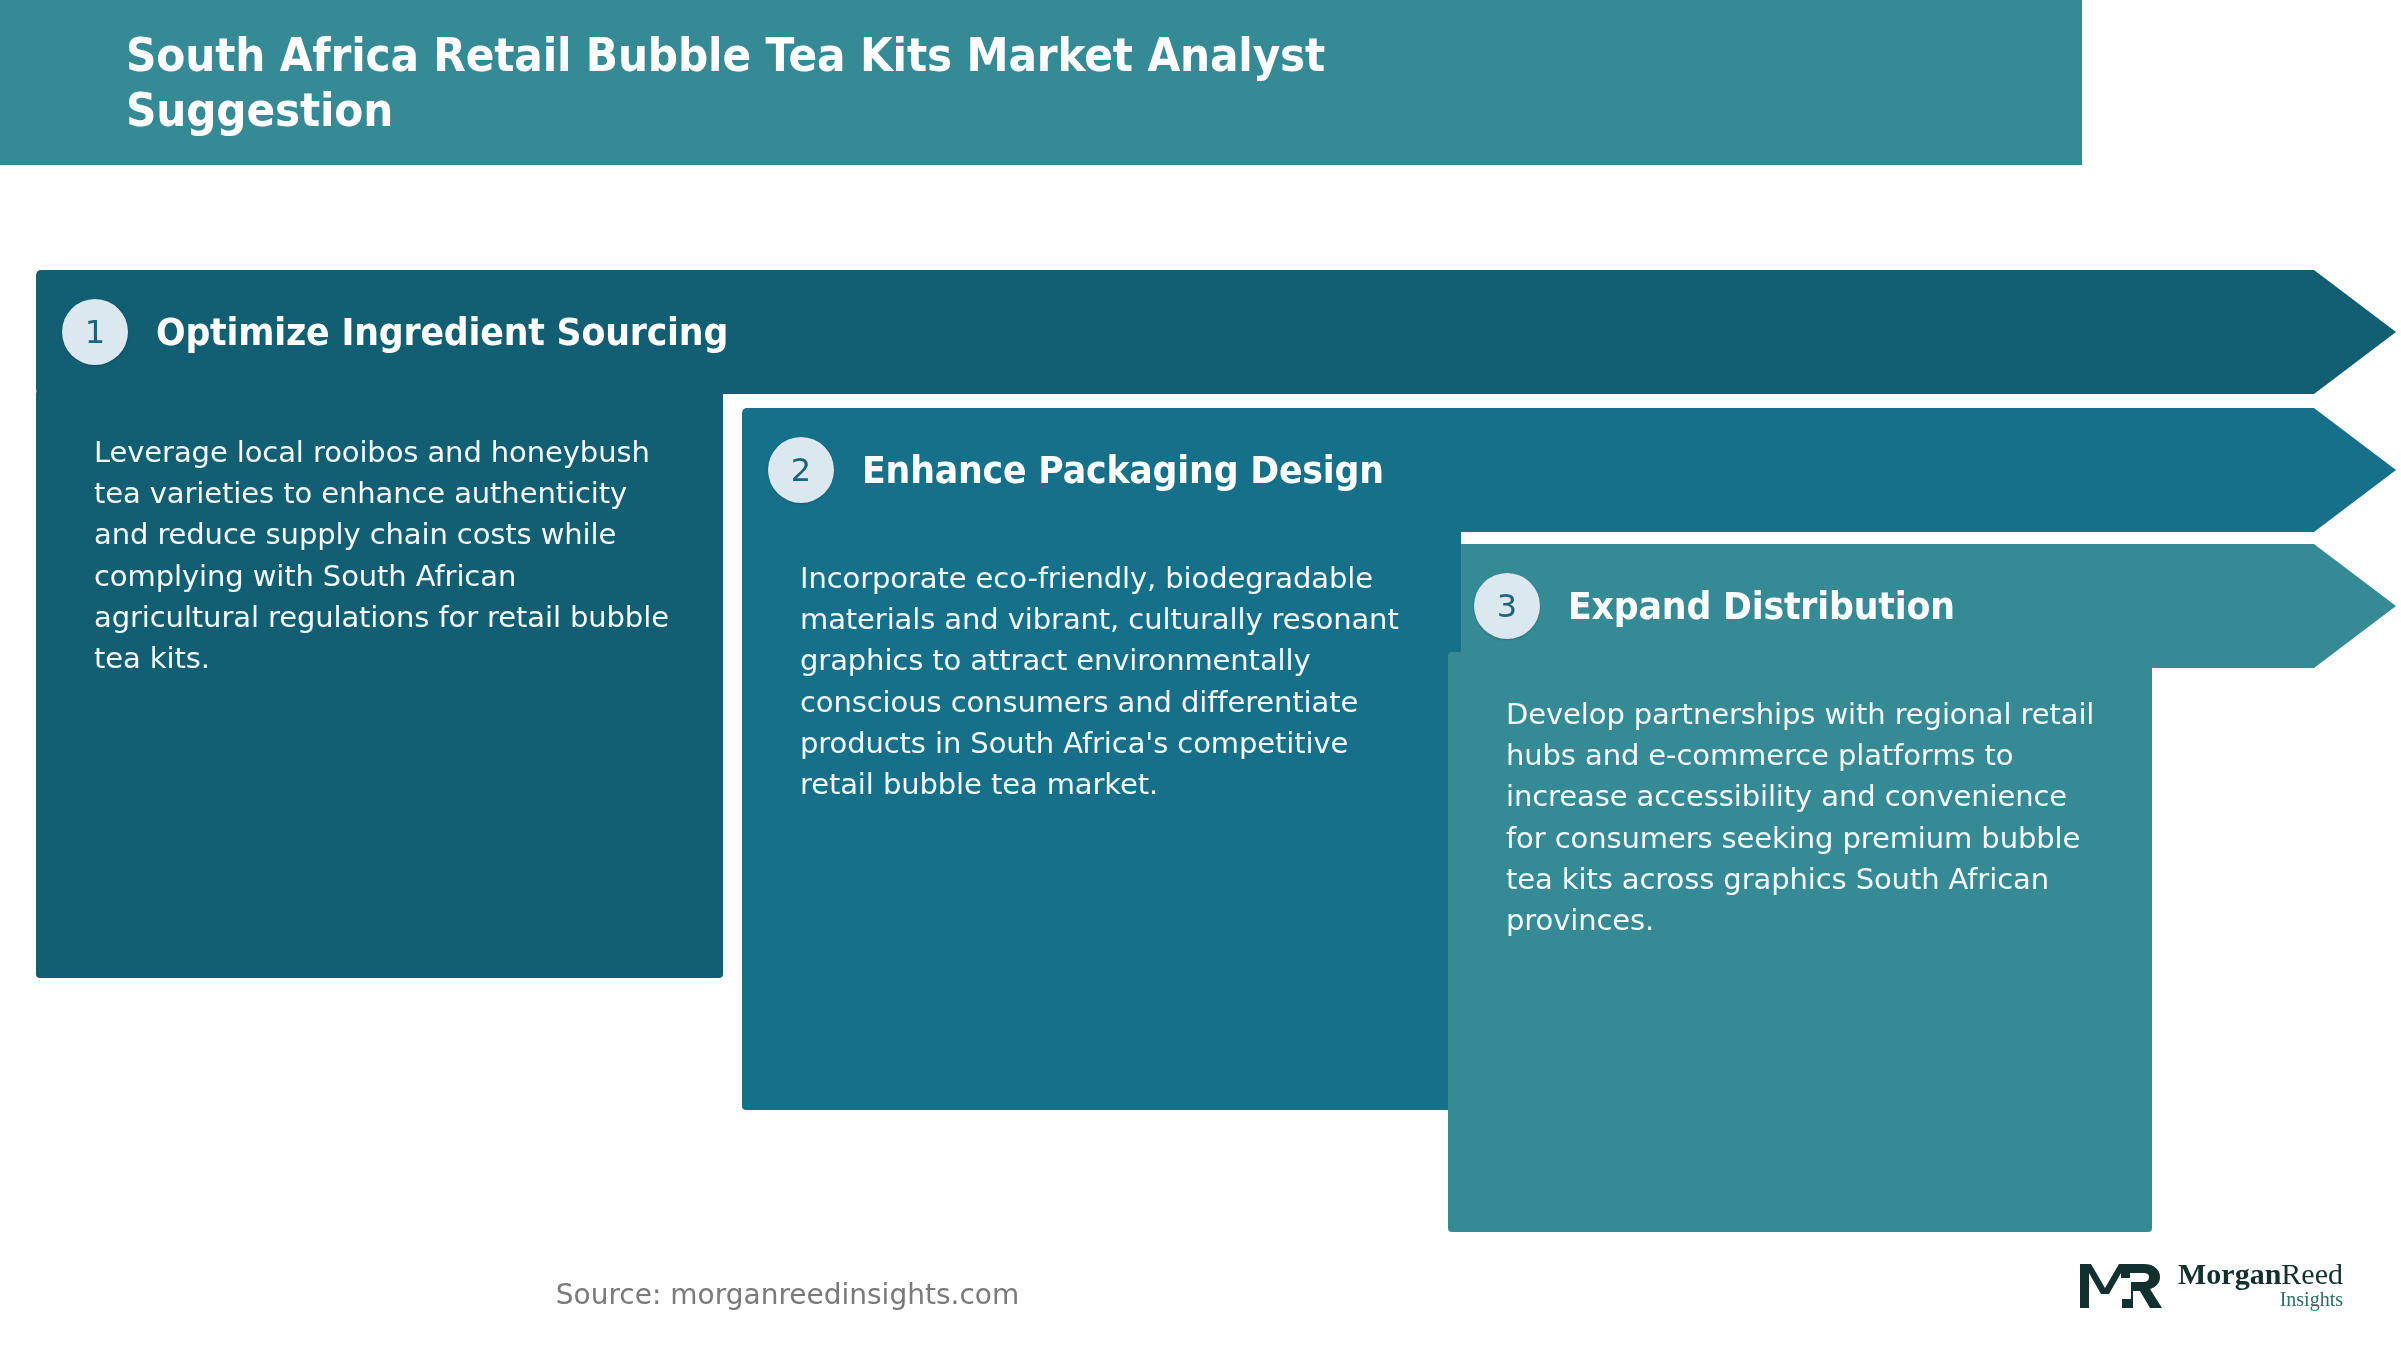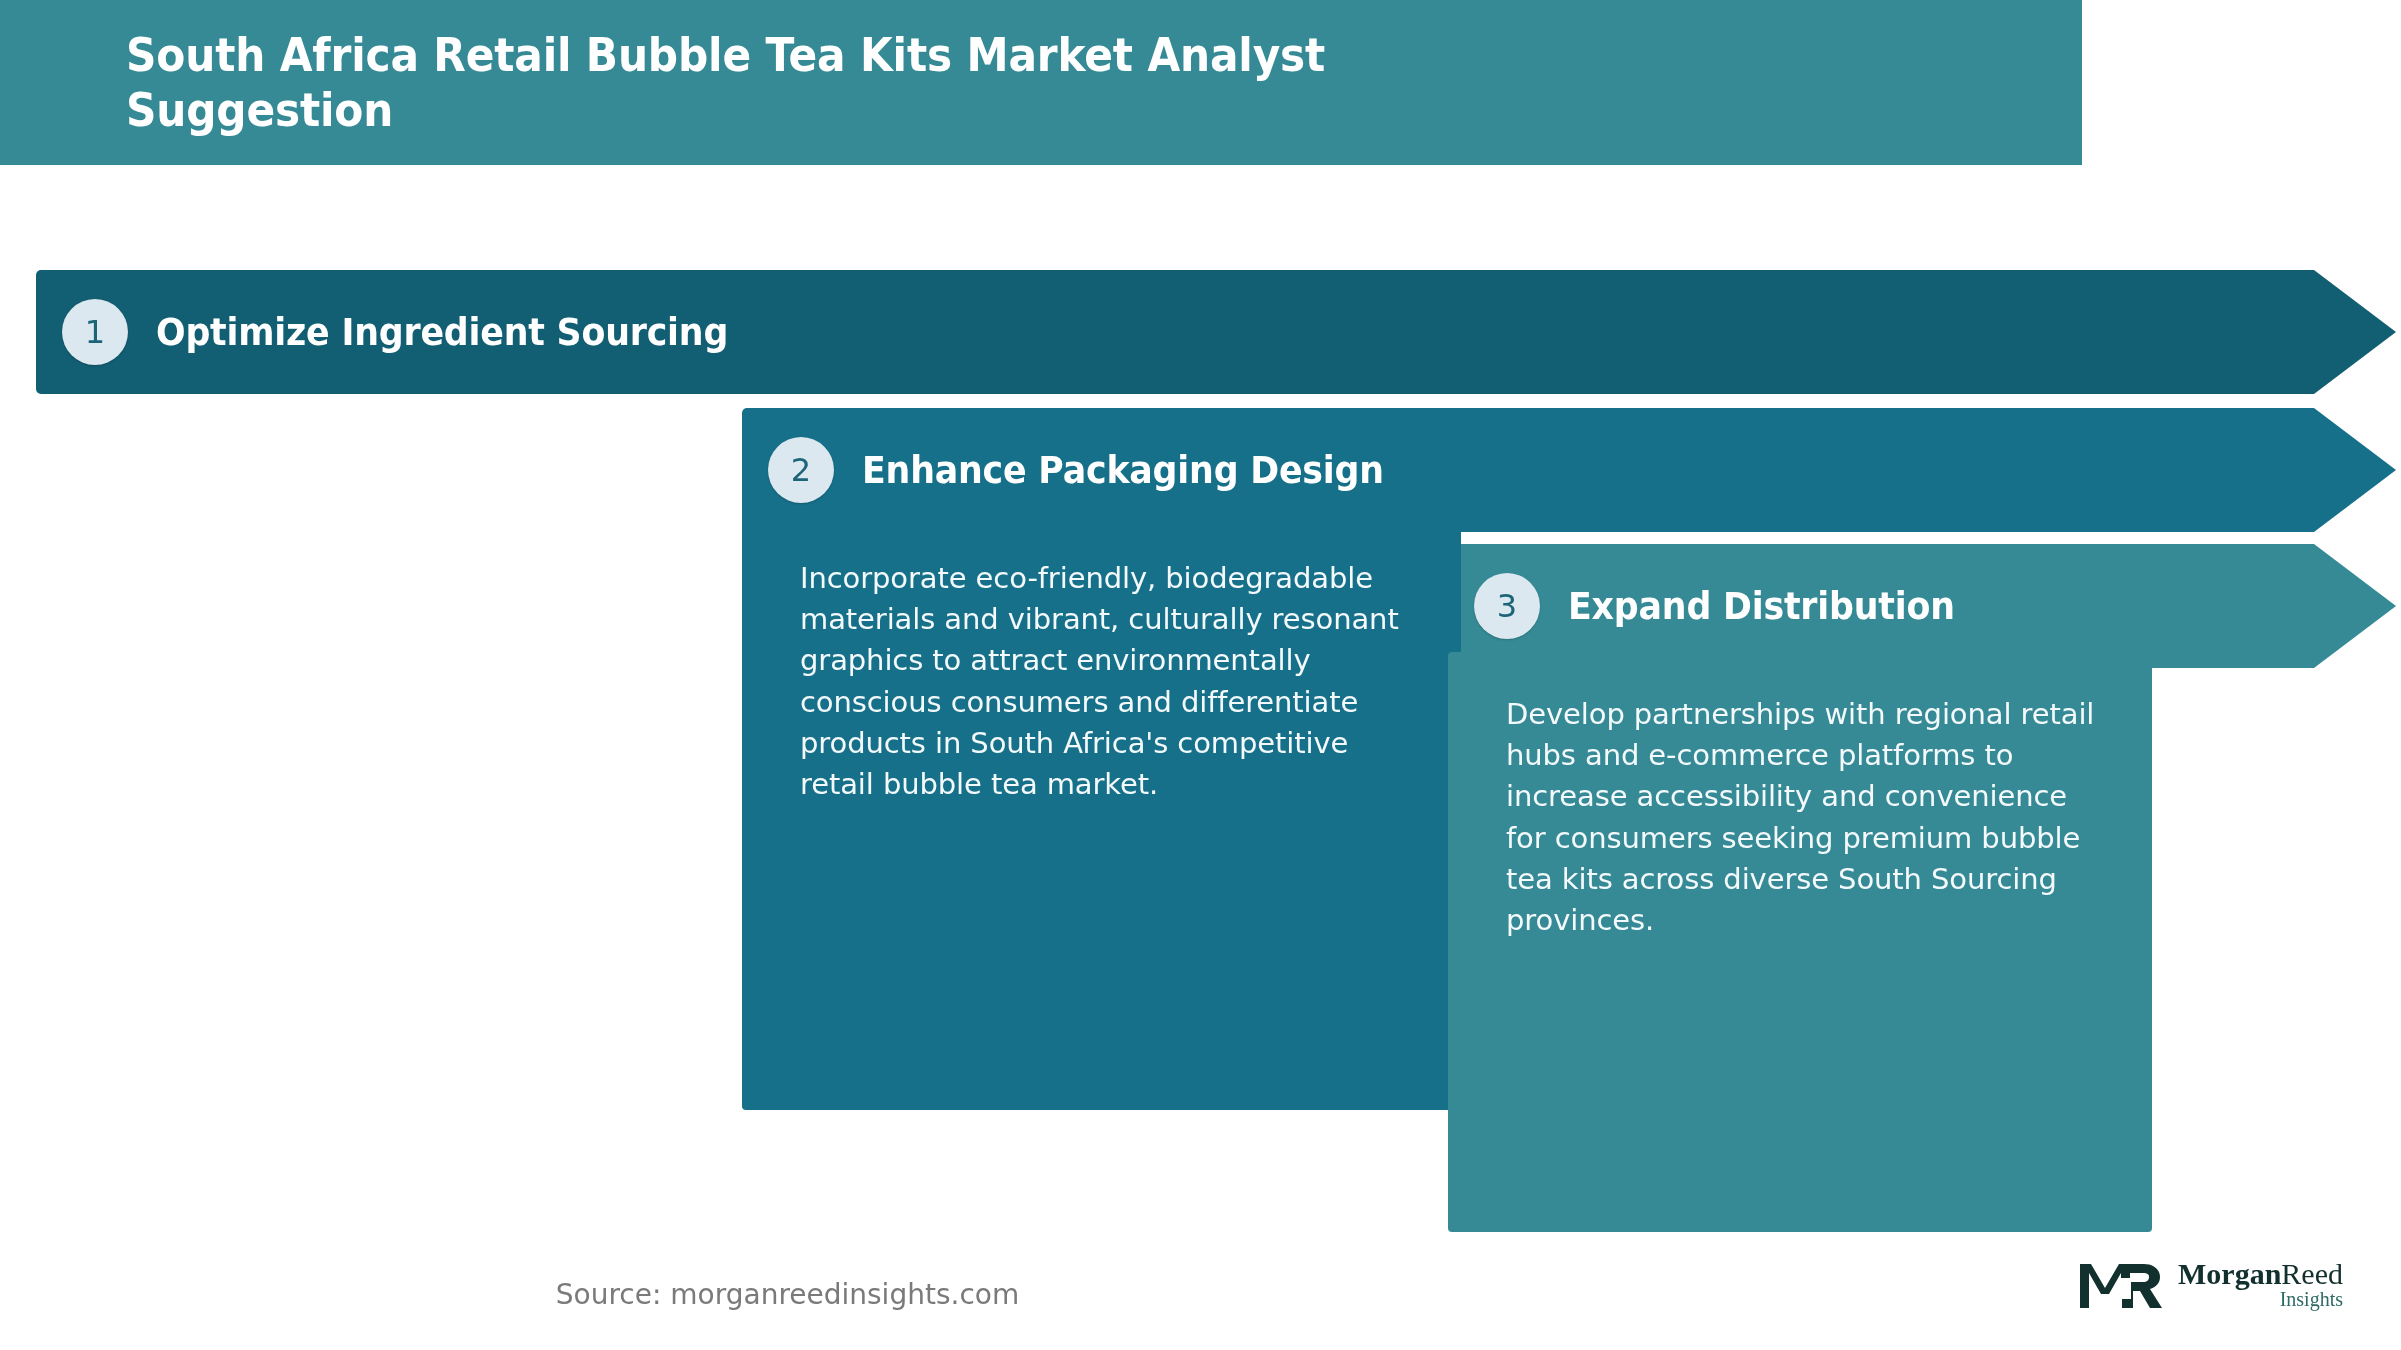--- a/index.html
+++ b/index.html
@@ -220,27 +220,30 @@
       <svg viewBox="0 0 170 124" preserveAspectRatio="none" aria-hidden="true">
         <polygon points="0,0 88,0 170,62 88,124 0,124" fill="#358A95"></polygon>
       </svg>
     </div>
     <div class="band-inner">
       <div class="num-badge">3</div>
       <div class="band-label">Expand Distribution</div>
     </div>
   </div>
 
+  <div class="content-box" id="box-1">
+    <p>Leverage local rooibos and honeybush tea varieties to enhance authenticity and reduce supply chain costs while complying with South African agricultural regulations for retail bubble tea kits.</p>
+  </div>
 
   <div class="content-box" id="box-2">
     <p>Incorporate eco-friendly, biodegradable materials and vibrant, culturally resonant graphics to attract environmentally conscious consumers and differentiate products in South Africa's competitive retail bubble tea market.</p>
   </div>
 
   <div class="content-box" id="box-3">
-    <p>Develop partnerships with regional retail hubs and e-commerce platforms to increase accessibility and convenience for consumers seeking premium bubble tea kits across diverse South Sourcing provinces.</p>
+    <p>Develop partnerships with regional retail hubs and e-commerce platforms to increase accessibility and convenience for consumers seeking premium bubble tea kits across graphics South African provinces.</p>
   </div>
 
   <div id="source-text">
     <span>Source: morganreedinsights.com</span>
   </div>
 
   <div id="logo">
     <div id="logo-mark">
       <svg viewBox="0 0 86 52" aria-hidden="true">
         <path d="M2,50 L2,6 L13,6 L27,30 L41,6 L52,6 L52,20 L43,20 L43,15 L31,36 L23,36 L11,15 L11,50 Z" fill="#12312E"></path>

